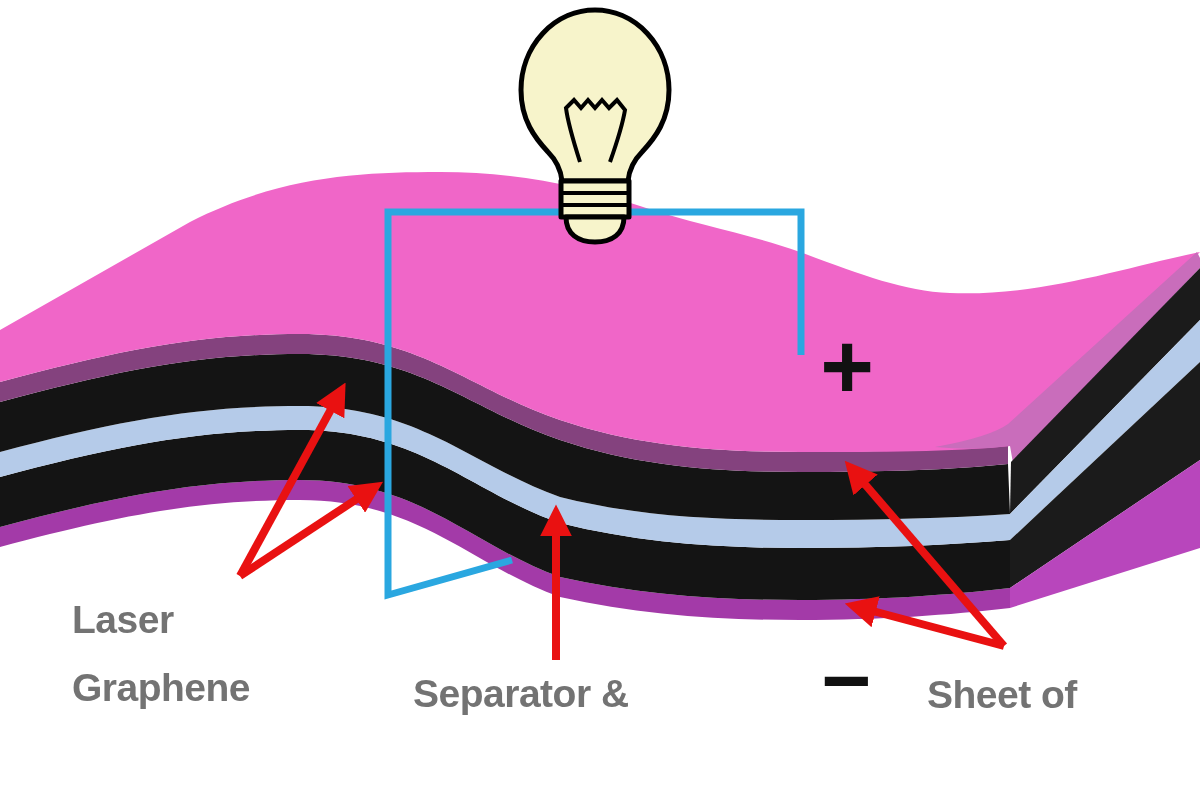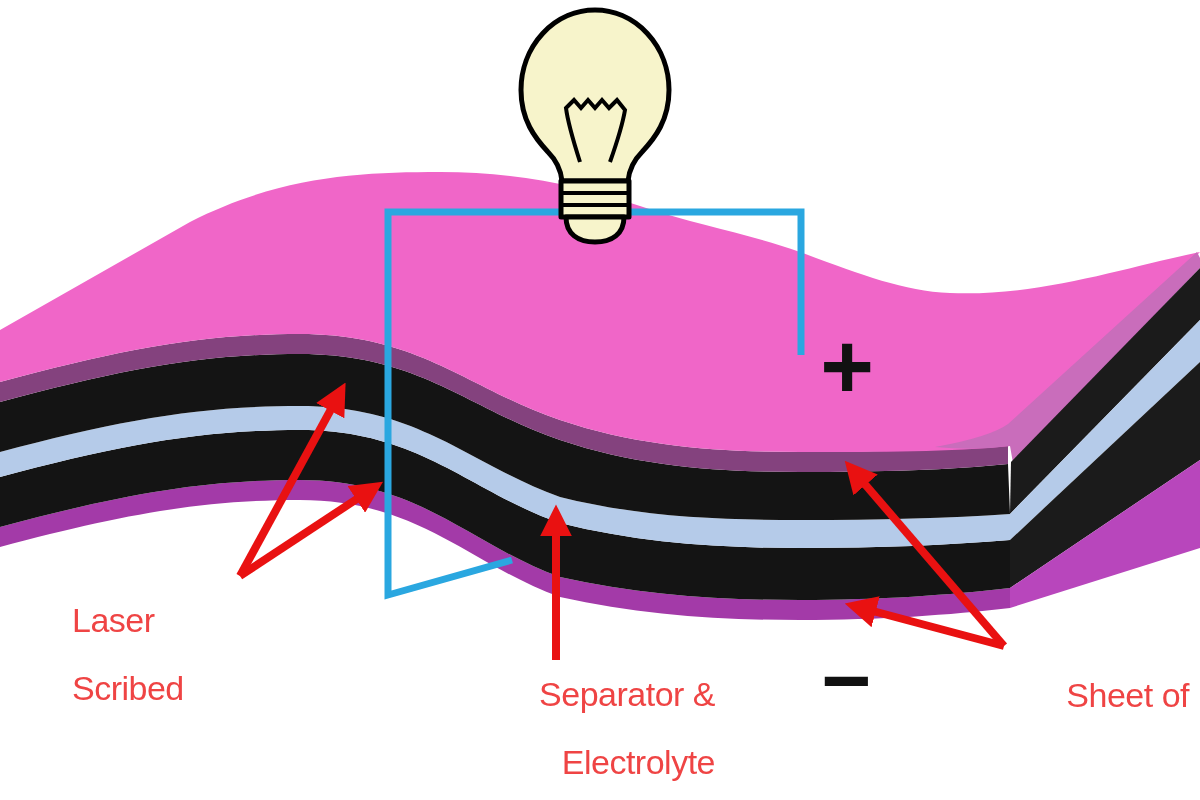--- a/index.html
+++ b/index.html
@@ -1,21 +1,21 @@
 <!DOCTYPE html>
 <html><head>
 <meta charset="utf-8">
 <style>
   html,body{margin:0;padding:0;background:#ffffff;}
   #stage{position:relative;width:1200px;height:800px;overflow:hidden;background:#ffffff;
          font-family:"Liberation Sans","DejaVu Sans",sans-serif;}
   #diagram-svg{position:absolute;left:0;top:0;}
-  .label{position:absolute;color:#ef4444;font-weight:normal;font-size:34px;line-height:68px;
+  .label{position:absolute;color:#737373;font-weight:bold;font-size:39px;line-height:68px;
          letter-spacing:-0.5px;white-space:nowrap;}
-  .label.centered{text-align:right;}
+  .label.centered{text-align:left;}
   .terminal{position:absolute;display:flex;align-items:center;justify-content:center;
             color:#111111;font-weight:bold;}
   #positive-terminal{left:805px;top:318px;width:84px;height:96px;font-size:92px;}
   #negative-terminal{left:806px;top:632px;width:80px;height:96px;font-size:86px;}
   #label-lsg{left:72px;top:586px;}
   #label-sep{left:413px;top:660px;width:302px;}
   #label-sheet{left:927px;top:660px;width:262px;line-height:70px;}
 </style>
 </head>
 <body>
@@ -66,26 +66,25 @@
       <line x1="240" y1="576" x2="341" y2="391" marker-end="url(#arrow-head)" stroke="#E91111"></line>
       <line x1="240" y1="576" x2="375" y2="487" marker-end="url(#arrow-head)" stroke="#E91111"></line>
       <line x1="556" y1="660" x2="556" y2="514" marker-end="url(#arrow-head)" stroke="#E91111"></line>
       <line x1="1004" y1="646" x2="851" y2="468" marker-end="url(#arrow-head)" stroke="#E91111"></line>
       <line x1="1004" y1="646" x2="854" y2="606" marker-end="url(#arrow-head)" stroke="#E91111"></line>
     </g>
   </svg>
 
   <div class="label" id="label-lsg">
     <div>Laser</div>
-    <div>Scribed</div>
+    <div>Graphene</div>
   </div>
 
   <div class="label centered" id="label-sep">
     <div>Separator &amp;</div>
-    <div>Electrolyte</div>
   </div>
 
   <div class="label centered" id="label-sheet">
     <div>Sheet of</div>
   </div>
 
   <div class="terminal" id="positive-terminal">+</div>
   <div class="terminal" id="negative-terminal">−</div>
 
 </div>

